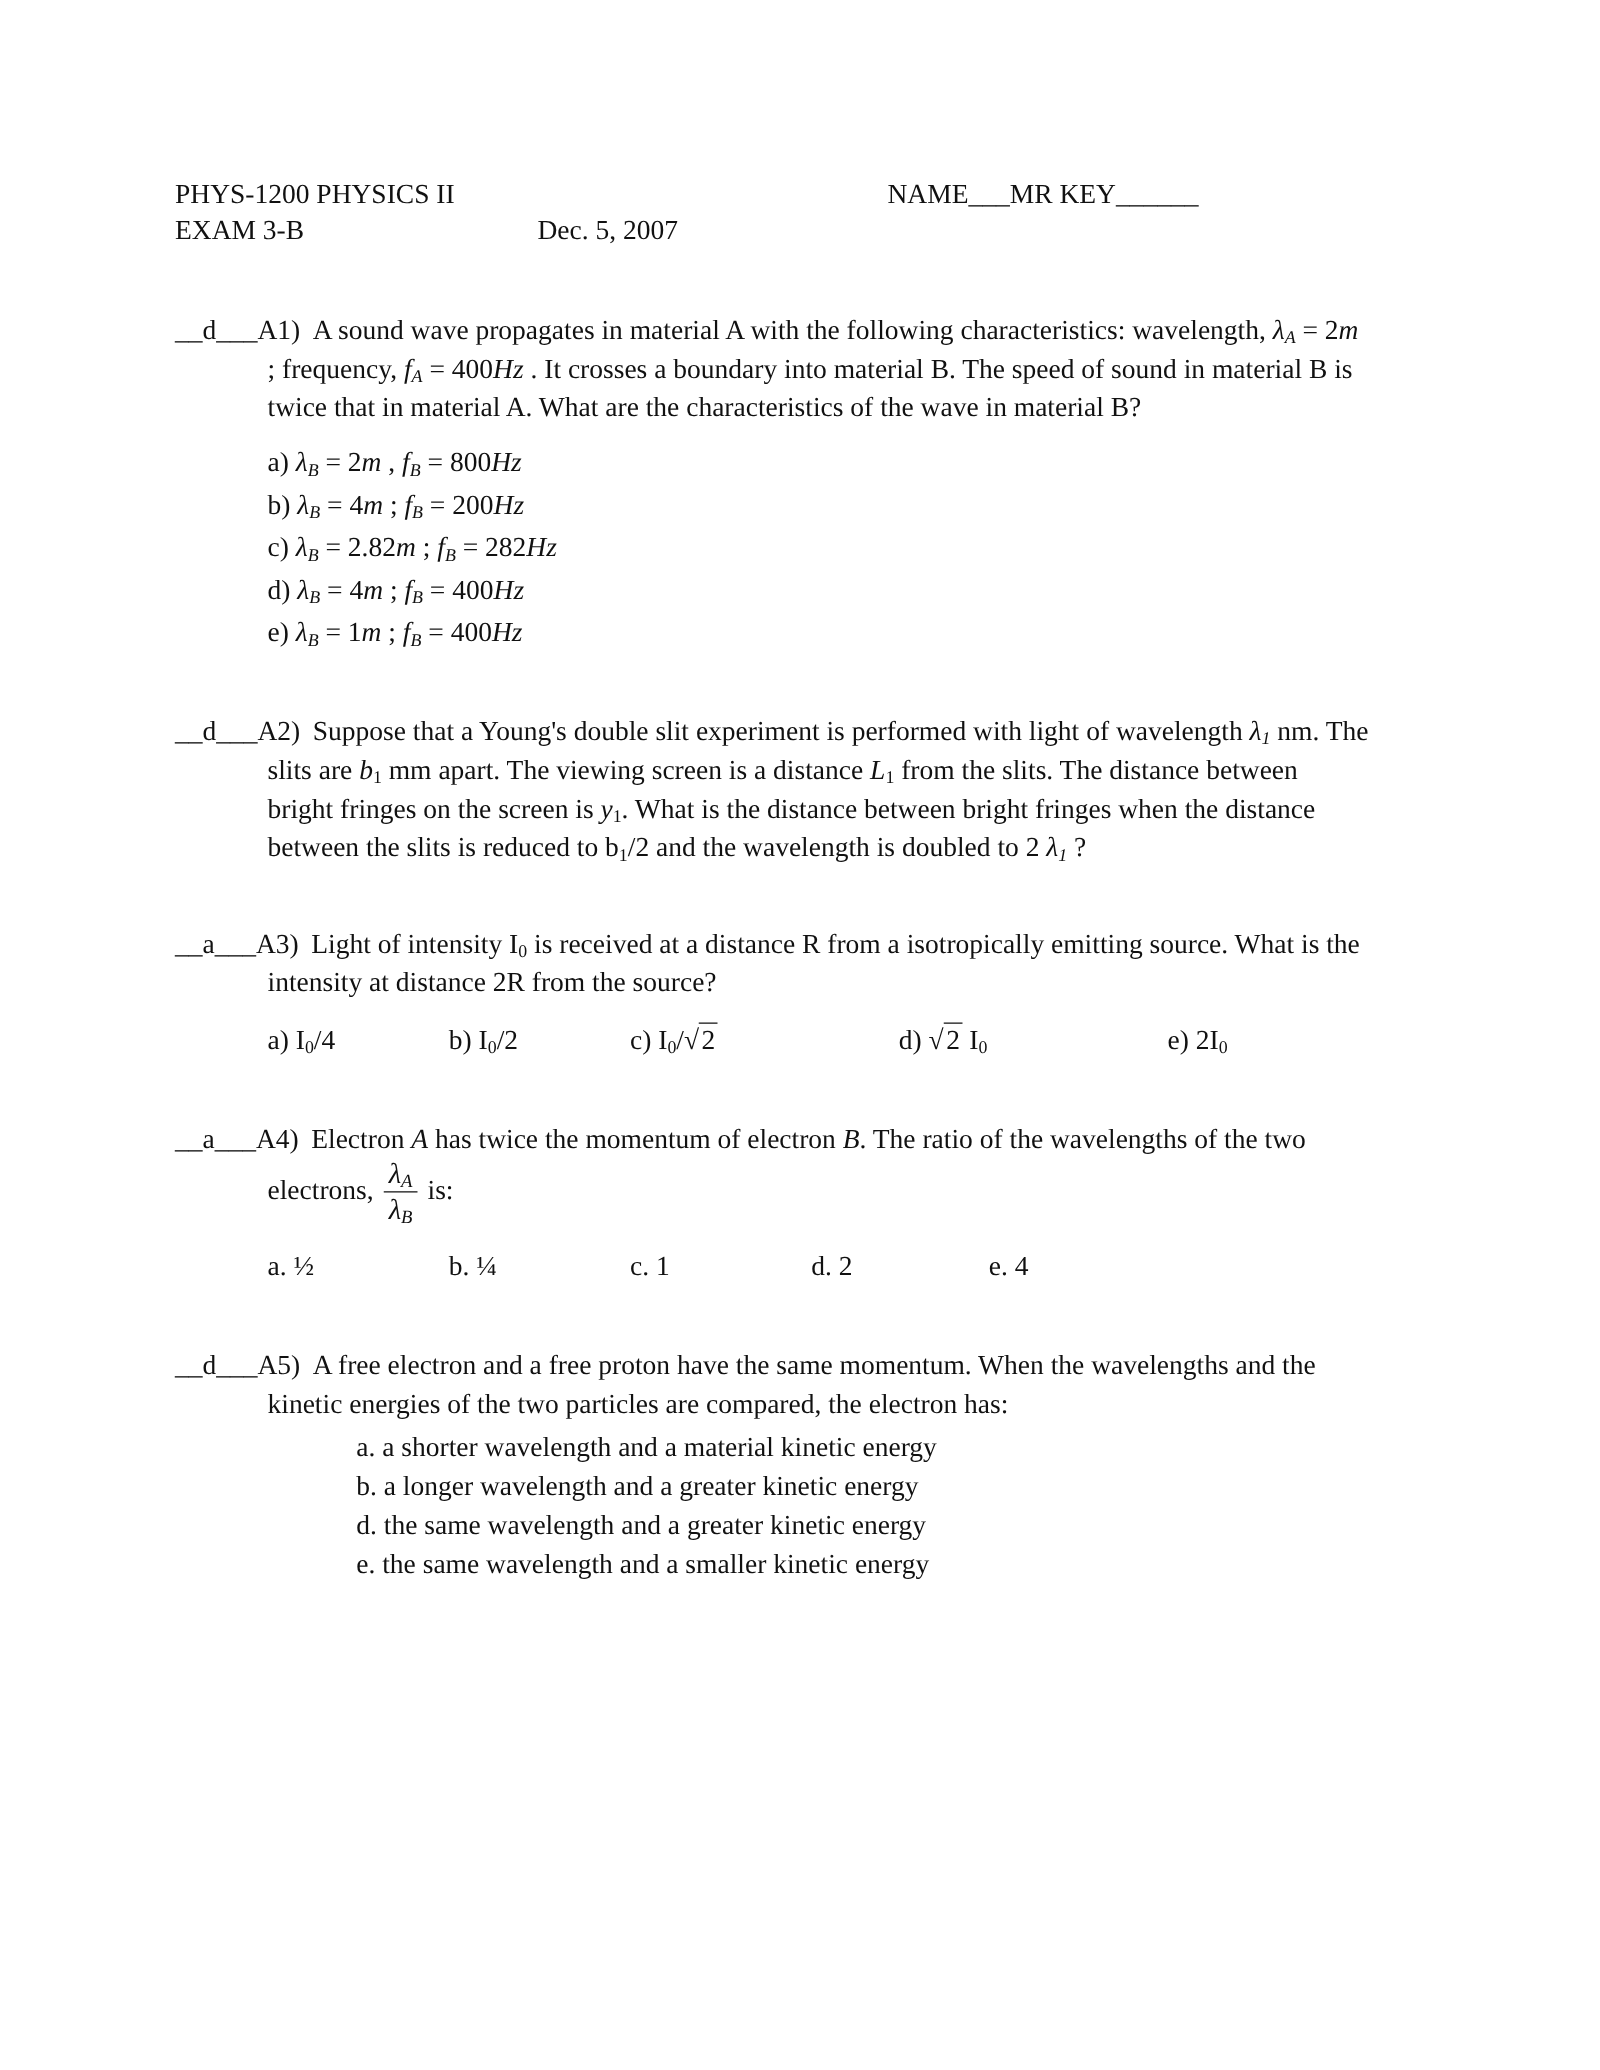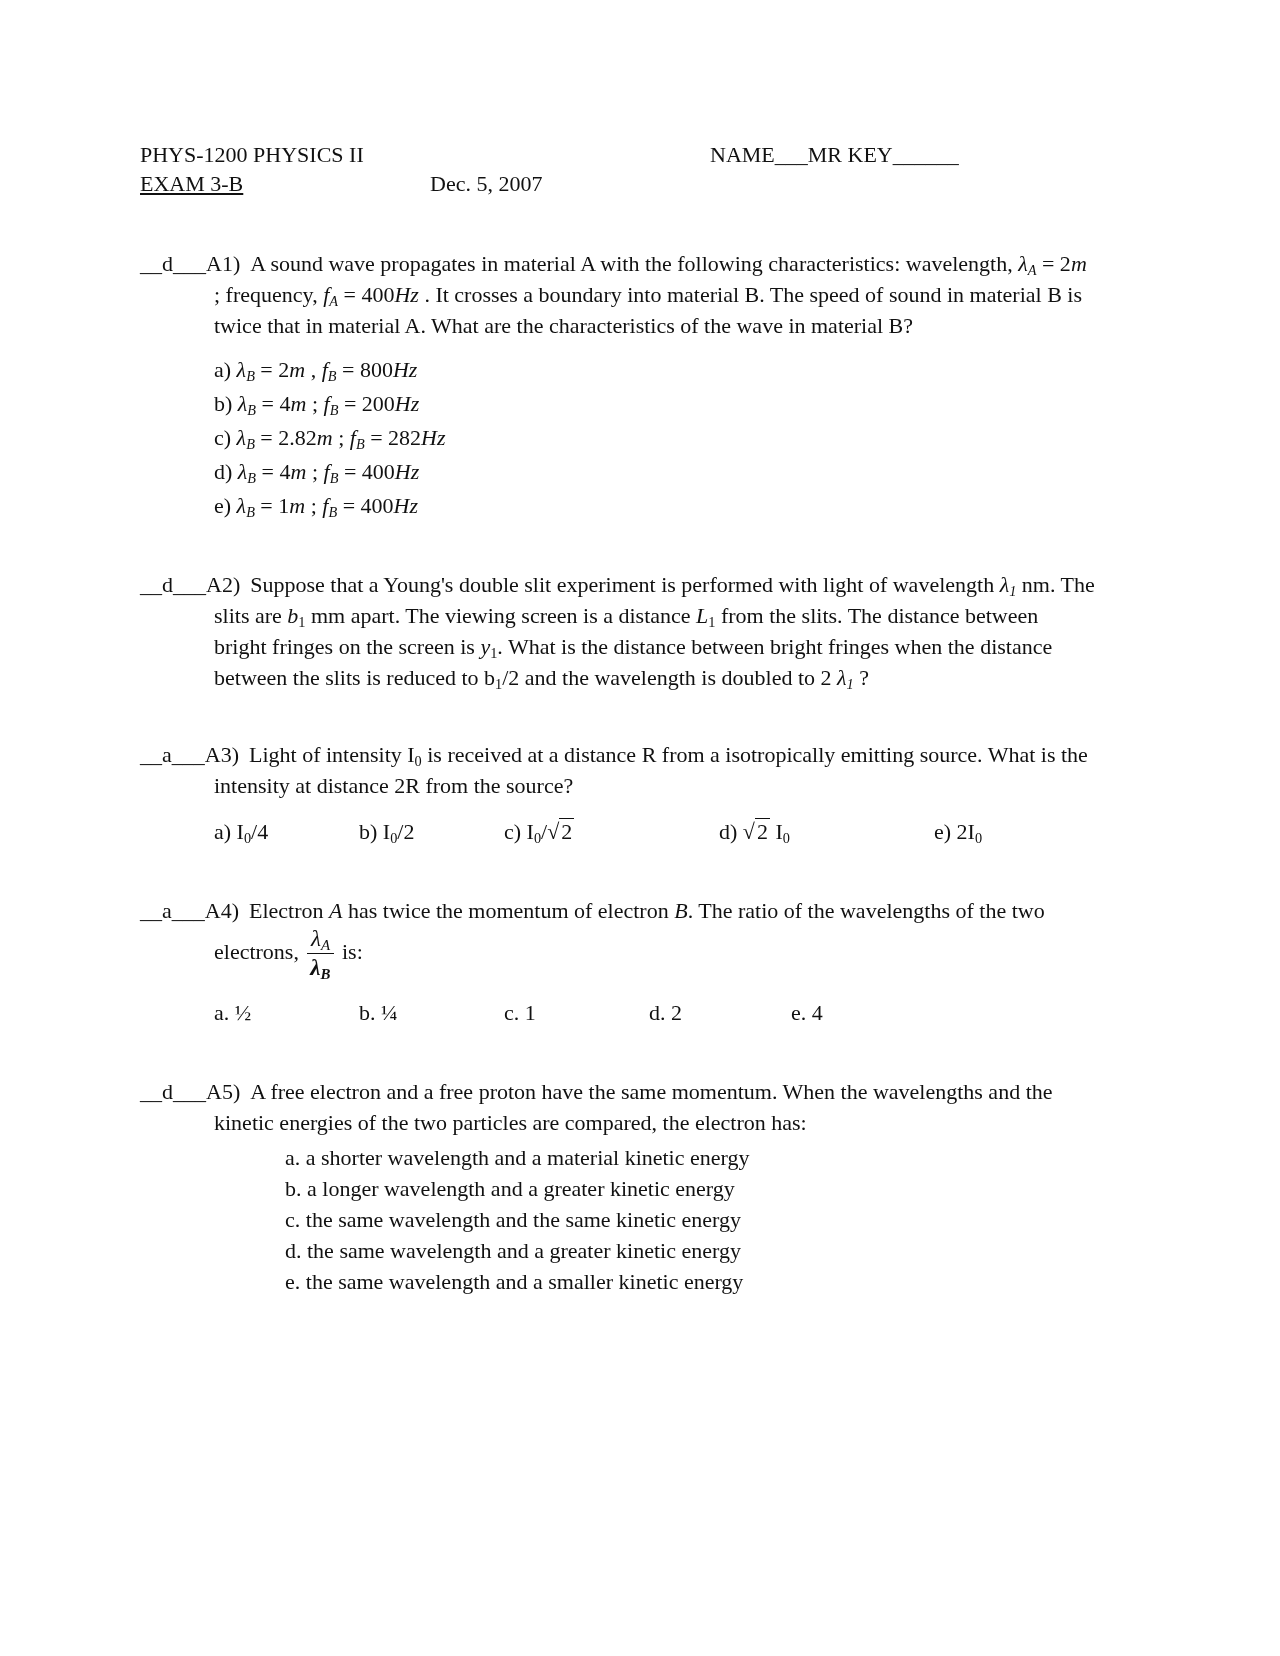--- a/index.html
+++ b/index.html
@@ -15,21 +15,21 @@
     box-sizing: border-box;
     width: 1280px;
     min-height: 1656px;
     padding: 140px 185px 92px 140px;
     font-size: 22px;
   }
   
   .exam-header { margin-bottom: 50px; line-height: 29px; }
   .hdr-row { white-space: nowrap; }
   .hdr-course { display: inline-block; width: 570px; }
-  .hdr-exam { display: inline-block; width: 290px; text-decoration: underline; }
+  .hdr-exam { display: inline-block; width: 290px; }
   
   .question { margin-bottom: 46px; }
   .q-text {
     margin: 0;
     padding-left: 74px;
     text-indent: -74px;
     line-height: 31px;
   }
   .q-num { margin-right: 10px; }
   .choices-block {
@@ -56,21 +56,21 @@
     display: inline-flex;
     flex-direction: column;
     align-items: center;
     vertical-align: middle;
     margin: 0 8px;
     font-size: 23px;
     line-height: 1.15;
     text-indent: 0;
   }
   .frac .num { border-bottom: 1.5px solid #111; padding: 0 4px 1px; }
-  .frac .den { padding-top: 1px; font-weight: bold; }
+  .frac .den { padding-top: 1px; }
 </style>
 </head>
 <body>
 
 <div class="page">
 
   <div class="exam-header">
     <div class="hdr-row">
       <span class="hdr-course">PHYS-1200 PHYSICS II</span><span>NAME___MR KEY______</span>
     </div>
@@ -109,19 +109,18 @@
     <div class="choices-row">
       <span class="cell" style="width:145px">a. ½</span><span class="cell" style="width:145px">b. ¼</span><span class="cell" style="width:145px">c. 1</span><span class="cell" style="width:142px">d. 2</span><span class="cell">e. 4</span>
     </div>
   </div>
 
   <div class="question">
     <p class="q-text"><span class="q-blank">__d___</span><span class="q-num">A5)</span><span>A free electron and a free proton have the same momentum. When the wavelengths and the kinetic energies of the two particles are compared, the electron has:</span></p>
     <div class="choices-list">
       <div class="choice">a.  a shorter wavelength and a material kinetic energy</div>
       <div class="choice">b.  a longer wavelength and a greater kinetic energy</div>
-      <div class="choice">c.  the same wavelength and the same kinetic energy</div>
       <div class="choice">d.  the same wavelength and a greater kinetic energy</div>
       <div class="choice">e.  the same wavelength and a smaller kinetic energy</div>
     </div>
   </div>
 
 </div>
 
 </body></html>

